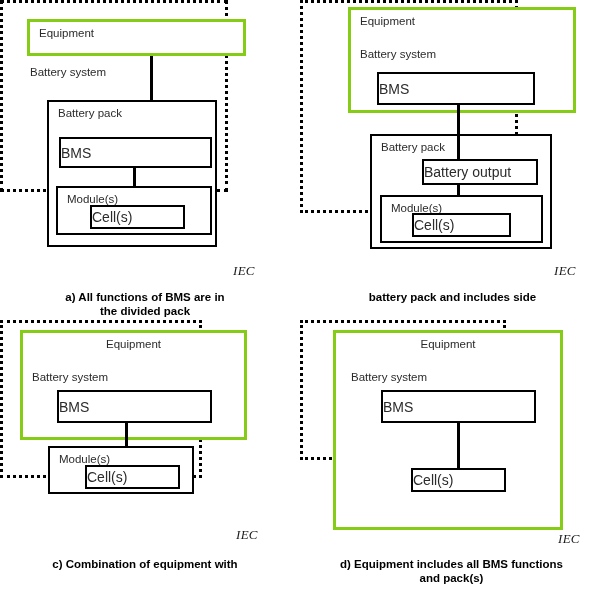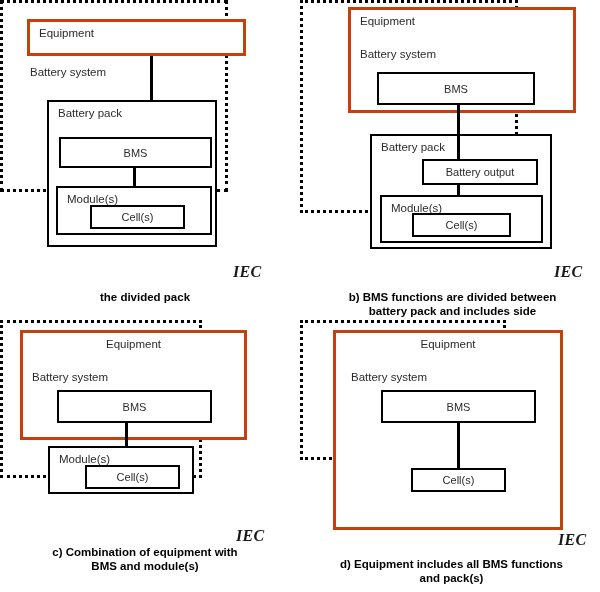--- a/index.html
+++ b/index.html
@@ -20,21 +20,21 @@
     position: absolute;
   }
 
   
   .box {
     position: absolute;
     box-sizing: border-box;
     background: #ffffff;
   }
   .solid-thick {
-    border: 3px solid #c2410c;
+    border: 3px solid #84cc16;
   }
   .solid-med {
     border: 2.5px solid #000000;
   }
   .dashed-box {
     border: 3px dotted #000000;
     background: transparent;
   }
 
   
@@ -47,22 +47,21 @@
   }
   .lbl-tl {           
     left: 9px;
     top: 5px;
   }
   .lbl-center {       
     position: absolute;
     left: 0; right: 0;
     top: 50%;
     transform: translateY(-50%);
-    text-align: center;
-    font-size: 11px;
+    font-size: 14px;
     color: #2b2b2b;
     white-space: nowrap;
   }
   .lbl-top-center {   
     position: absolute;
     left: 0; right: 0;
     top: 5px;
     text-align: center;
     font-size: 11.5px;
     color: #2b2b2b;
@@ -83,24 +82,23 @@
     position: absolute;
     width: 3px;
     background: #000000;
   }
 
   
   .iec {
     position: absolute;
     font-family: "Liberation Serif", serif;
     font-style: italic;
-    font-size: 16px;
+    font-size: 13px;
     color: #1a1a1a;
     letter-spacing: 0.3px;
-    font-weight: bold;
   }
 
   
   .caption {
     position: absolute;
     text-align: center;
     font-size: 11.5px;
     font-weight: bold;
     line-height: 14px;
     color: #000000;
@@ -139,20 +137,21 @@
     <span class="lbl lbl-tl">Module(s)</span>
   </div>
 
   <div class="box solid-med z-top" style="left:90px; top:205px; width:95px; height:24px;">
     <span class="lbl-center">Cell(s)</span>
   </div>
 
   <div class="iec" style="left:233px; top:263px;">IEC</div>
 
   <div class="caption" style="left:20px; top:290px; width:250px;">
+    <div>a) All functions of BMS are in</div>
     <div>the divided pack</div>
   </div>
 </div>
 
 <div class="panel" style="left:300px; top:0; width:300px; height:320px;">
 
   <div class="box solid-thick z-low" style="left:48px; top:7px; width:228px; height:106px;">
     <span class="lbl lbl-tl">Equipment</span>
     <span class="lbl" style="left:9px; top:38px;">Battery system</span>
   </div>
@@ -179,21 +178,20 @@
     <span class="lbl lbl-tl">Module(s)</span>
   </div>
 
   <div class="box solid-med z-top" style="left:112px; top:213px; width:99px; height:24px;">
     <span class="lbl-center">Cell(s)</span>
   </div>
 
   <div class="iec" style="left:254px; top:263px;">IEC</div>
 
   <div class="caption" style="left:20px; top:290px; width:265px;">
-    <div>b) BMS functions are divided between</div>
     <div>battery pack and includes side</div>
   </div>
 </div>
 
 <div class="panel" style="left:0; top:320px; width:300px; height:272px;">
 
   <div class="box solid-thick z-low" style="left:20px; top:10px; width:227px; height:110px;">
     <span class="lbl-top-center">Equipment</span>
     <span class="lbl" style="left:9px; top:38px;">Battery system</span>
   </div>
@@ -209,23 +207,22 @@
   <div class="box solid-med z-top" style="left:48px; top:126px; width:146px; height:48px;">
     <span class="lbl lbl-tl">Module(s)</span>
   </div>
 
   <div class="box solid-med z-top" style="left:85px; top:145px; width:95px; height:24px;">
     <span class="lbl-center">Cell(s)</span>
   </div>
 
   <div class="iec" style="left:236px; top:207px;">IEC</div>
 
-  <div class="caption" style="left:20px; top:225px; width:250px;">
+  <div class="caption" style="left:20px; top:237px; width:250px;">
     <div>c) Combination of equipment with</div>
-    <div>BMS and module(s)</div>
   </div>
 </div>
 
 <div class="panel" style="left:300px; top:320px; width:300px; height:272px;">
 
   <div class="box solid-thick z-low" style="left:33px; top:10px; width:230px; height:200px;">
     <span class="lbl-top-center">Equipment</span>
     <span class="lbl" style="left:15px; top:38px;">Battery system</span>
   </div>
 

